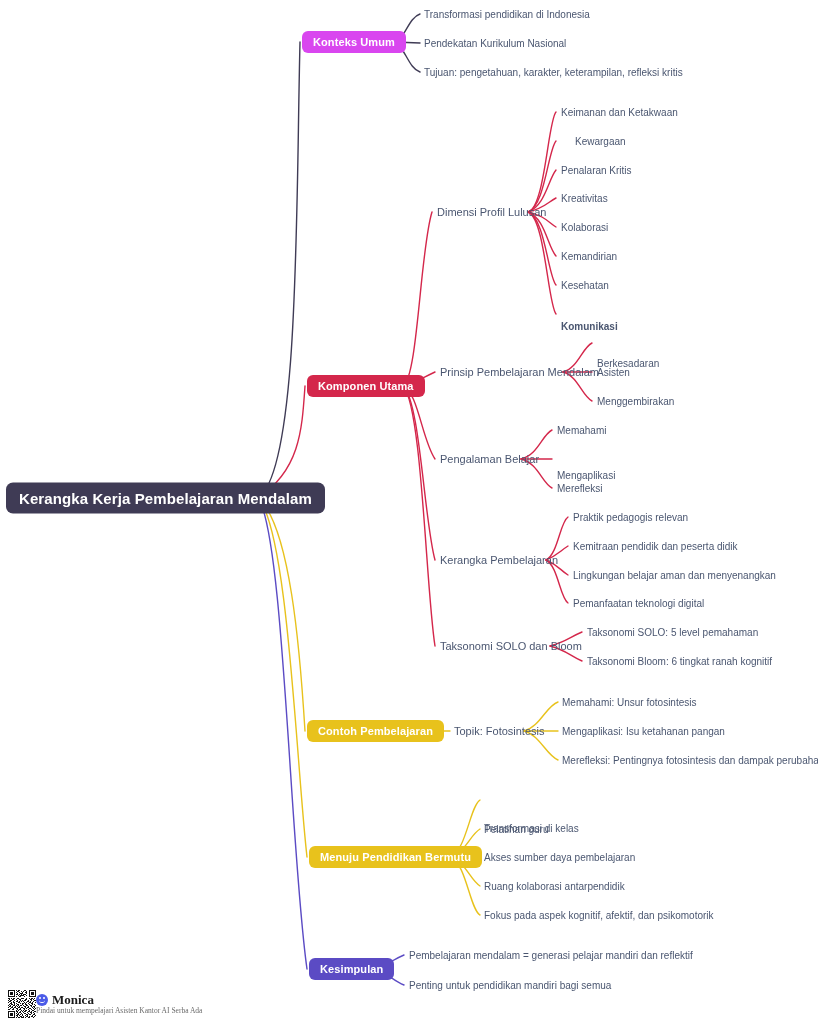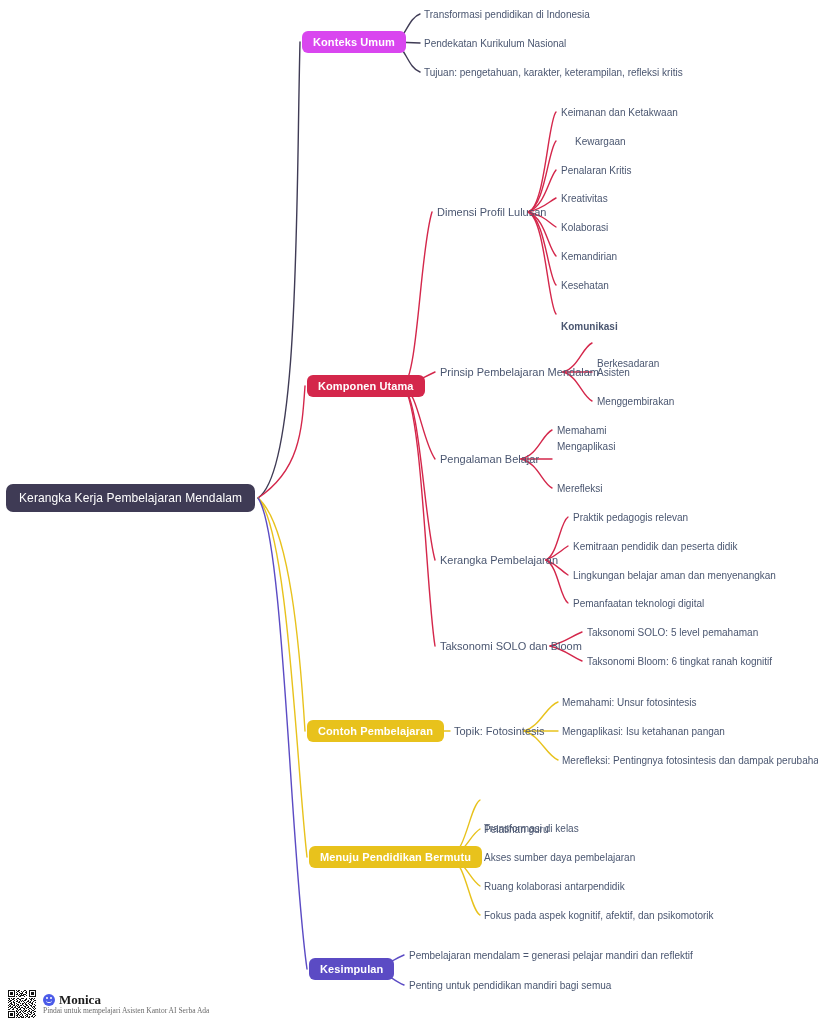--- a/index.html
+++ b/index.html
@@ -29,22 +29,22 @@
   }
   .node {
     position: absolute;
     white-space: nowrap;
     transform: translateY(-50%);
   }
   
   .root {
     background: #3F3B55;
     color: #ffffff;
-    font-size: 12px;
-    font-weight: normal;
+    font-size: 15px;
+    font-weight: bold;
     padding: 7px 13px;
     border-radius: 7px;
     letter-spacing: .1px;
   }
   
   .pill {
     color: #ffffff;
     font-size: 11px;
     font-weight: bold;
     padding: 5px 11px;
@@ -67,21 +67,20 @@
     font-size: 10px;
   }
 
   
   .footer {
     position: absolute;
     left: 8px;
     top: 990px;
     display: flex;
     align-items: center;
-    gap: 7px;
   }
   .qr {
     width: 28px;
     height: 28px;
     display: block;
   }
   .brandblock {
     display: flex;
     flex-direction: column;
     justify-content: center;
@@ -219,21 +218,21 @@
   <div class="node leaf" style="left:561px; top:285px;">Kesehatan</div>
   <div class="node leaf" style="left:561px; top:326px;font-weight:bold;">Komunikasi</div>
 
   <div class="node sub" style="left:440px; top:372px;">Prinsip Pembelajaran Mendalam</div>
   <div class="node leaf" style="left:597px; top:363px;">Berkesadaran</div>
   <div class="node leaf" style="left:597px; top:372px;">Asisten</div>
   <div class="node leaf" style="left:597px; top:401px;">Menggembirakan</div>
 
   <div class="node sub" style="left:440px; top:459px;">Pengalaman Belajar</div>
   <div class="node leaf" style="left:557px; top:430px;">Memahami</div>
-  <div class="node leaf" style="left:557px; top:446px;text-align:right;">Mengaplikasi</div>
+  <div class="node leaf" style="left:557px; top:475px;text-align:right;">Mengaplikasi</div>
   <div class="node leaf" style="left:557px; top:488px;">Merefleksi</div>
 
   <div class="node sub" style="left:440px; top:560px;">Kerangka Pembelajaran</div>
   <div class="node leaf" style="left:573px; top:517px;">Praktik pedagogis relevan</div>
   <div class="node leaf" style="left:573px; top:546px;">Kemitraan pendidik dan peserta didik</div>
   <div class="node leaf" style="left:573px; top:575px;">Lingkungan belajar aman dan menyenangkan</div>
   <div class="node leaf" style="left:573px; top:603px;">Pemanfaatan teknologi digital</div>
 
   <div class="node sub" style="left:440px; top:646px;">Taksonomi SOLO dan Bloom</div>
   <div class="node leaf" style="left:587px; top:632px;">Taksonomi SOLO: 5 level pemahaman</div>

